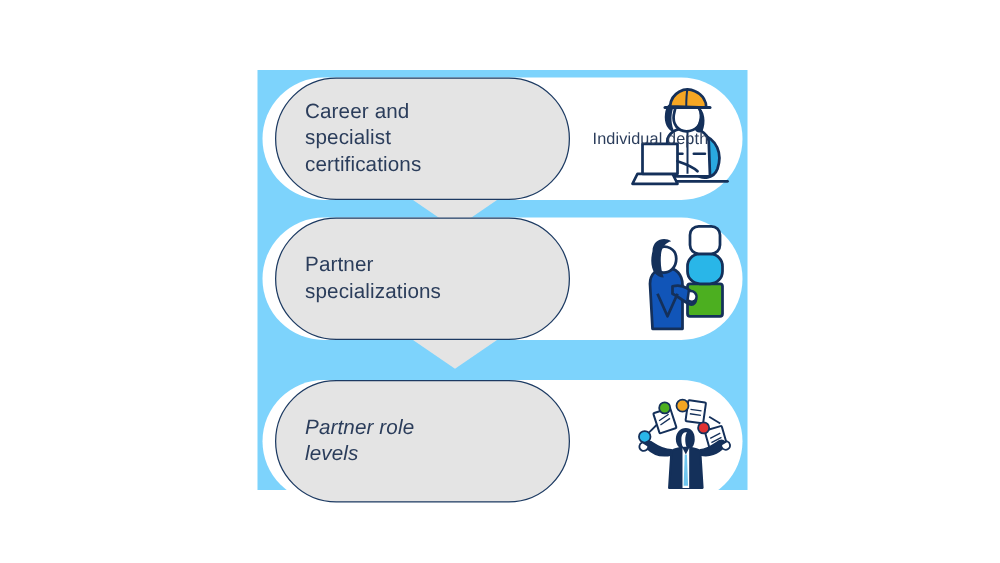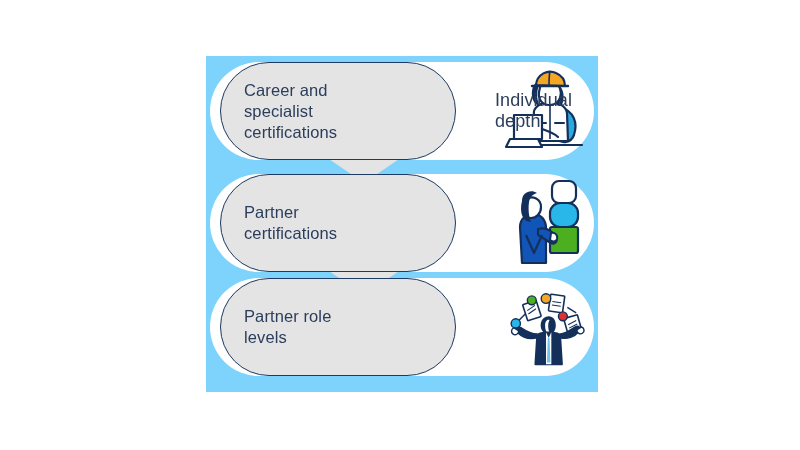--- a/index.html
+++ b/index.html
@@ -35,21 +35,21 @@
 
   
   .row {
     position: absolute;
     left: 0;
     width: 392px;
     height: 98px;
   }
   .row.r1 { top: 6px; }
   .row.r2 { top: 118px; }
-  .row.r3 { top: 222px; }
+  .row.r3 { top: 248px; font-style: italic; }
 
   
   .white-pill {
     position: absolute;
     left: 4px;
     top: 0;
     width: 384px;
     height: 98px;
     background: #ffffff;
     border-radius: 49px;
@@ -107,24 +107,23 @@
   }
 
   
   .right-label {
     position: absolute;
     left: 268px;
     top: 50%;
     transform: translateY(-50%);
     width: 115px;
     color: #2b3d5b;
-    font-size: 18px;
+    font-size: 13px;
     line-height: 21px;
     letter-spacing: 0.1px;
-    margin-left: 21px;
   }
 
   
   .icon-box {
     position: absolute;
     right: 4px;
     top: 50%;
     transform: translateY(-50%);
     width: 96px;
     height: 92px;
@@ -186,21 +185,21 @@
     <div class="row r2">
       <div class="white-pill"></div>
 
       <div class="tail-wrap">
         <div class="tail-outline"></div>
         <div class="tail"></div>
       </div>
 
       <div class="gray-pill"></div>
 
-      <div class="left-label">Partner certifications</div>
+      <div class="left-label">Partner specializations</div>
 
       <div class="icon-box">
         <svg viewBox="0 0 96 92" xmlns="http://www.w3.org/2000/svg">
 
           <rect x="52" y="50" width="28" height="26" rx="2" fill="#4caf20" stroke="#14305a" stroke-width="2.2"></rect>
 
           <rect x="52" y="26" width="28" height="24" rx="10" fill="#29b6e8" stroke="#14305a" stroke-width="2.2"></rect>
 
           <rect x="54" y="4" width="24" height="22" rx="7" fill="#ffffff" stroke="#14305a" stroke-width="2.2"></rect>
 

